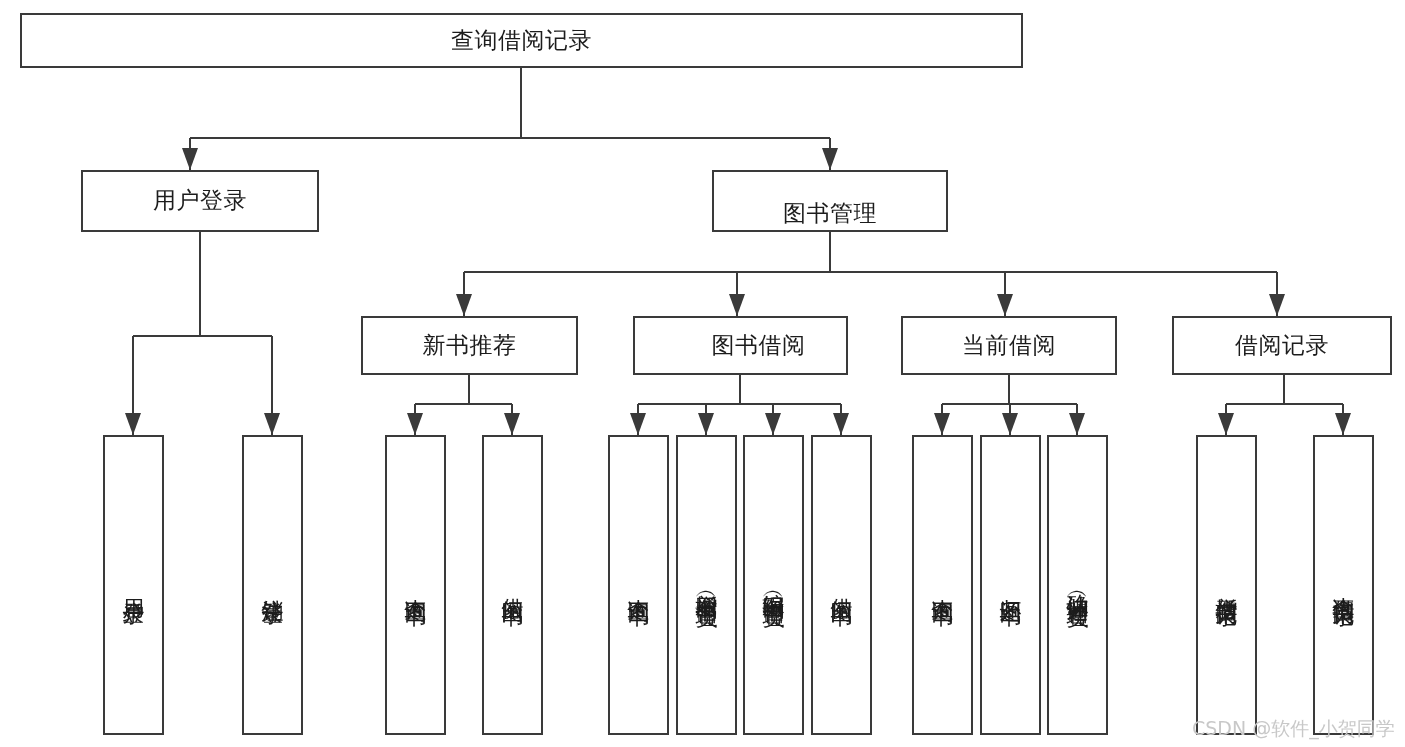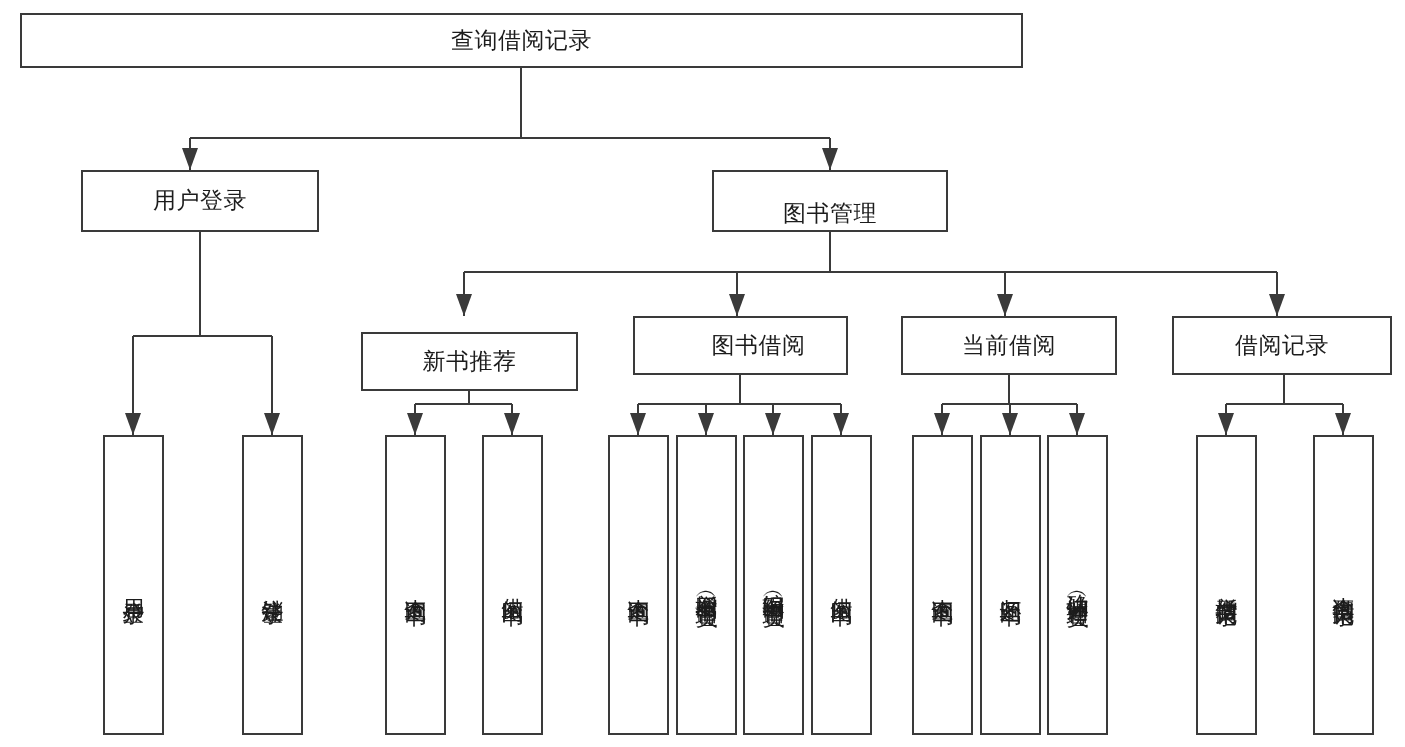--- a/index.html
+++ b/index.html
@@ -138,21 +138,21 @@
   <div id="node-layer">
       <div class="node-box node-root node-h" style="left: 20px; top: 13px; width: 1003px; height: 55px; border-color: rgb(58, 58, 58); background: rgb(255, 255, 255);">
         <span class="node-label" style="color: rgb(28, 28, 28);">查询借阅记录</span>
       </div>
       <div class="node-box node-h" style="left: 81px; top: 170px; width: 238px; height: 62px; border-color: rgb(58, 58, 58); background: rgb(255, 255, 255);">
         <span class="node-label" style="color: rgb(28, 28, 28);">用户登录</span>
       </div>
       <div class="node-box node-h" style="left: 712px; top: 170px; width: 236px; height: 62px; border-color: rgb(58, 58, 58); background: rgb(255, 255, 255);">
         <span class="node-label" style="color: rgb(28, 28, 28); margin-top: 25px;">图书管理</span>
       </div>
-      <div class="node-box node-h" style="left: 361px; top: 316px; width: 217px; height: 59px; border-color: rgb(58, 58, 58); background: rgb(255, 255, 255); margin-top: 16px;">
+      <div class="node-box node-h" style="left: 361px; top: 316px; width: 217px; height: 59px; border-color: rgb(58, 58, 58); background: rgb(255, 255, 255);">
         <span class="node-label" style="color: rgb(28, 28, 28);">新书推荐</span>
       </div>
       <div class="node-box node-h" style="left: 633px; top: 316px; width: 215px; height: 59px; border-color: rgb(58, 58, 58); background: rgb(255, 255, 255); padding-left: 36px;">
         <span class="node-label" style="color: rgb(28, 28, 28);">图书借阅</span>
       </div>
       <div class="node-box node-h" style="left: 901px; top: 316px; width: 216px; height: 59px; border-color: rgb(58, 58, 58); background: rgb(255, 255, 255); text-align: center;">
         <span class="node-label" style="color: rgb(28, 28, 28);">当前借阅</span>
       </div>
       <div class="node-box node-h" style="left: 1172px; top: 316px; width: 220px; height: 59px; border-color: rgb(58, 58, 58); background: rgb(255, 255, 255); justify-content: center;">
         <span class="node-label" style="color: rgb(28, 28, 28);">借阅记录</span>
@@ -190,13 +190,14 @@
       <div class="node-box node-v" style="left: 1047px; top: 435px; width: 61px; height: 300px; border-color: rgb(58, 58, 58); background: rgb(255, 255, 255);">
         <span class="node-label" style="color: rgb(28, 28, 28);">确认归还（管理员）</span>
       </div>
       <div class="node-box node-v" style="left: 1196px; top: 435px; width: 61px; height: 300px; border-color: rgb(58, 58, 58); background: rgb(255, 255, 255);">
         <span class="node-label" style="color: rgb(28, 28, 28);">新增借阅记录</span>
       </div>
       <div class="node-box node-v" style="left: 1313px; top: 435px; width: 61px; height: 300px; border-color: rgb(58, 58, 58); background: rgb(255, 255, 255);">
         <span class="node-label" style="color: rgb(28, 28, 28);">查询借阅记录</span>
       </div>
     </div>
+  <div class="watermark" style="left: 1192px; top: 716px; color: rgb(200, 200, 200);">CSDN @软件_小贺同学</div>
 </div>
 
 </body></html>

